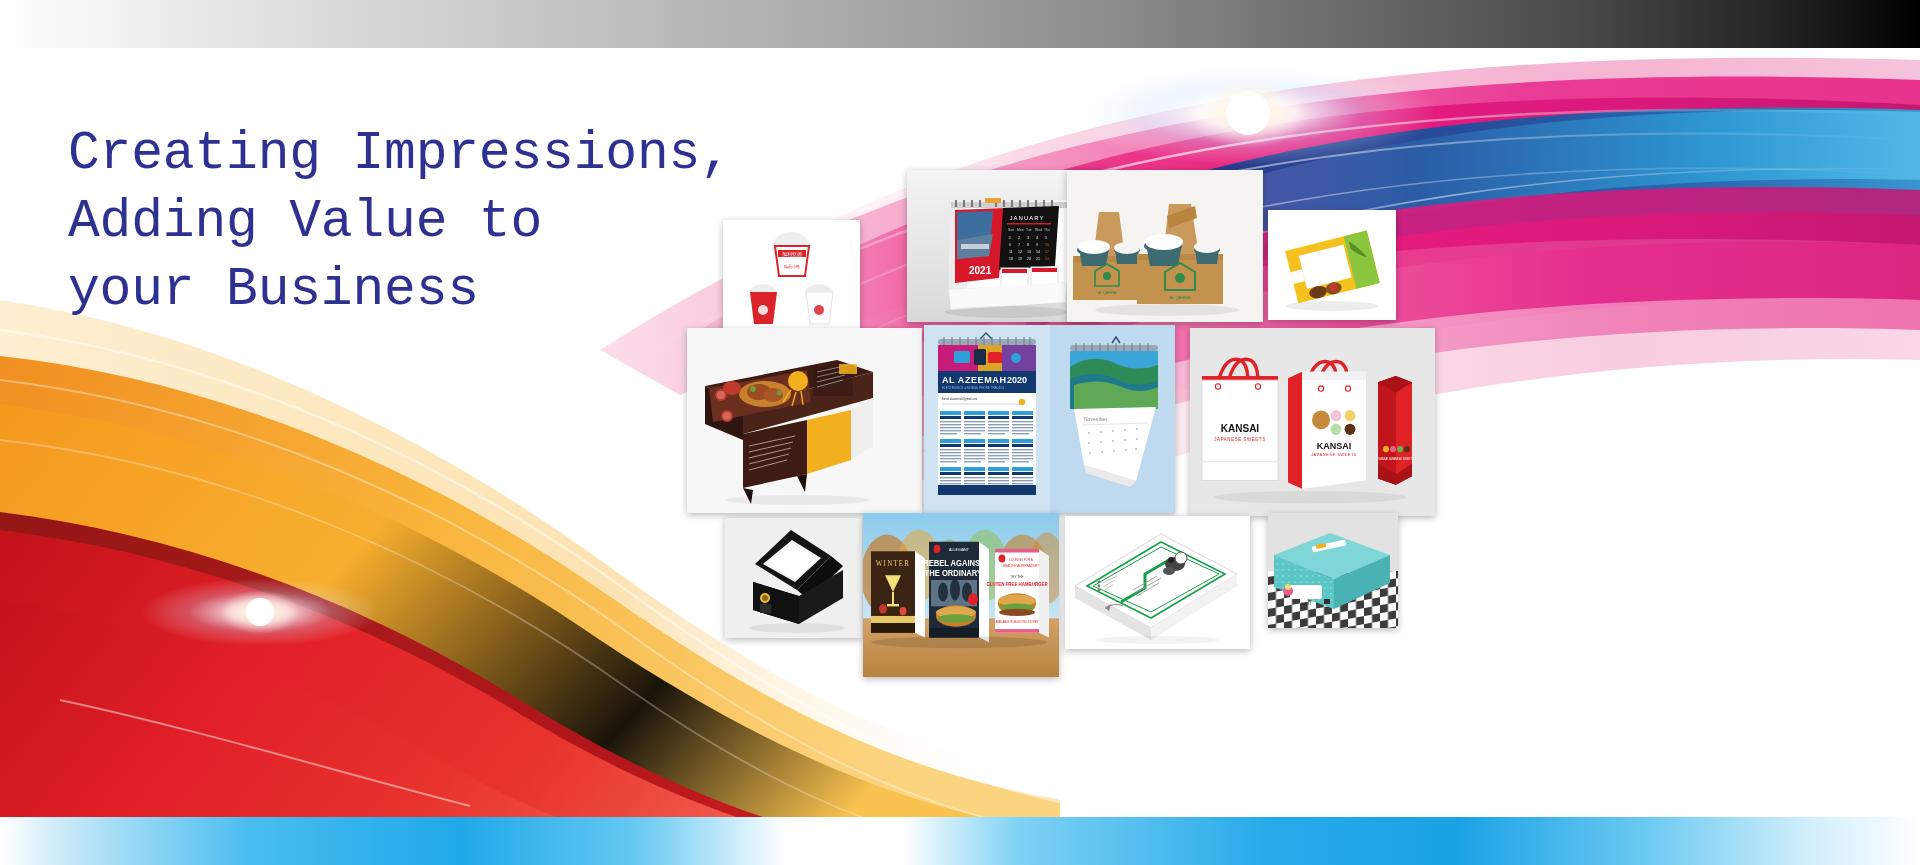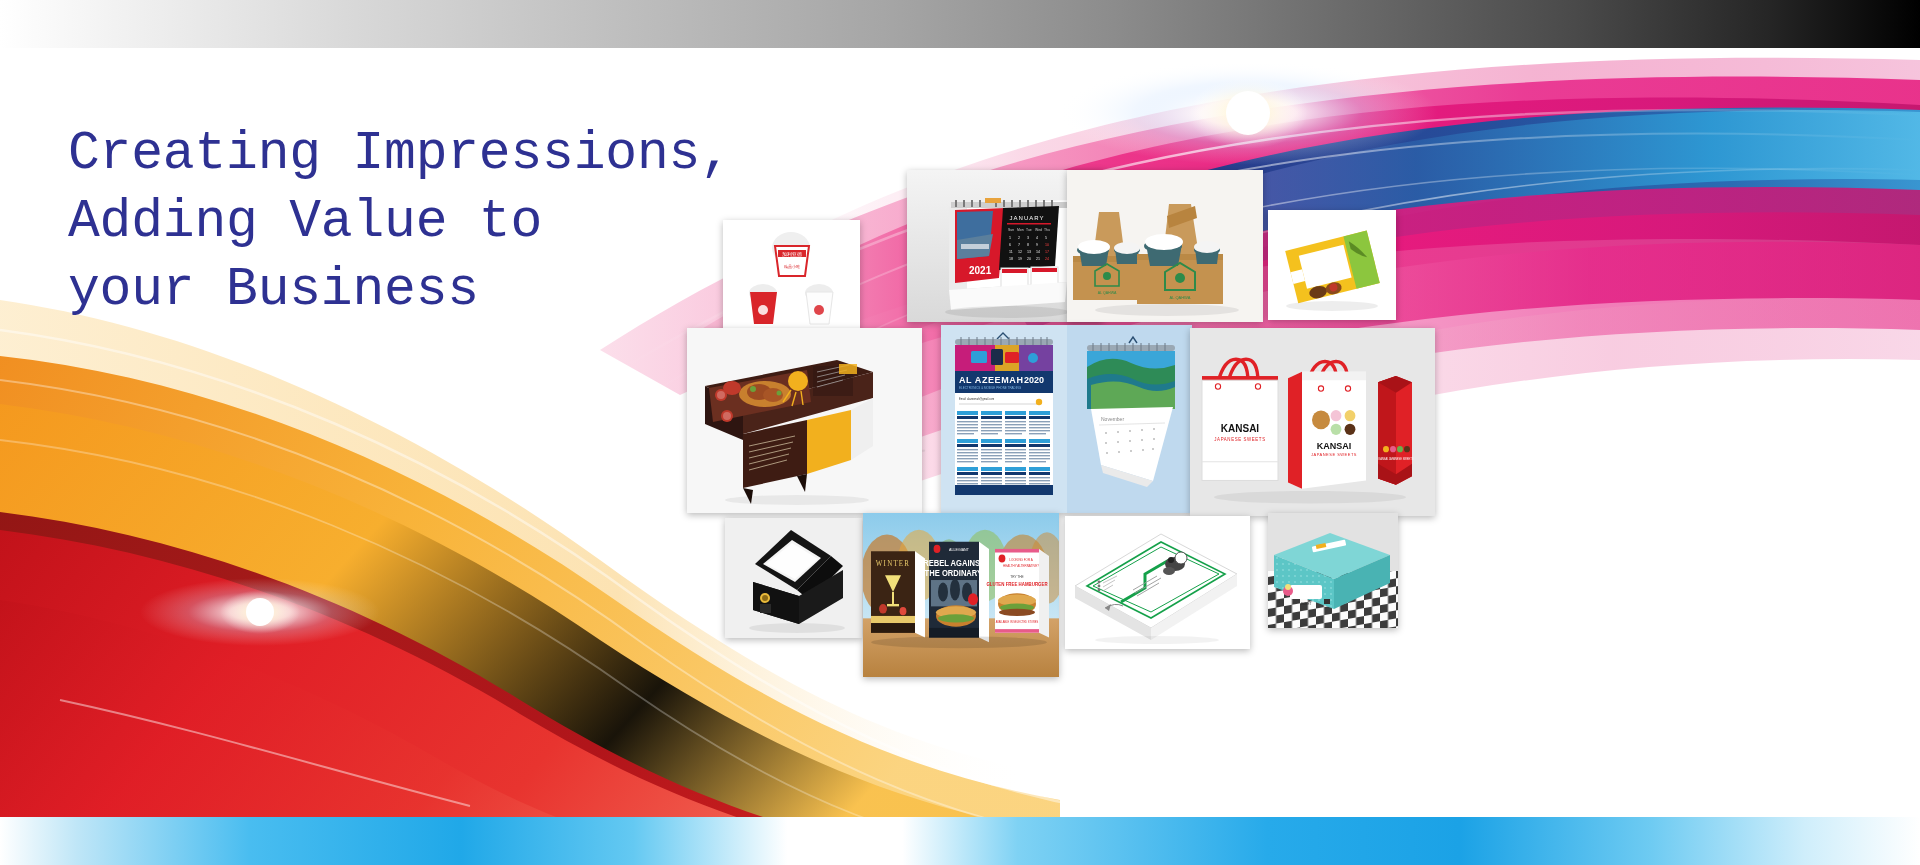--- a/index.html
+++ b/index.html
@@ -51,21 +51,21 @@
     overflow:hidden;
   }
   .tile .pic { position:absolute; inset:0; }
 
   
   .t-cups      { left:8px;   top:55px;  width:137px; height:115px; }
   .t-deskcal   { left:147px; top:5px;   width:196px; height:152px;margin-left:45px; }
   .t-carrier   { left:352px; top:5px;   width:196px; height:152px; }
   .t-dates     { left:553px; top:45px;  width:128px; height:110px; }
   .t-foodbox   { left:-28px; top:163px; width:235px; height:185px; }
-  .t-wallcal   { left:226px; top:160px; width:251px; height:188px; }
+  .t-wallcal   { left:209px; top:160px; width:251px; height:188px; }
   .t-bags      { left:475px; top:163px; width:245px; height:188px; }
   .t-blackbox  { left:10px;  top:353px; width:137px; height:120px; }
   .t-tents     { left:148px; top:348px; width:196px; height:164px; }
   .t-pizzabox  { left:350px; top:351px; width:185px; height:133px; }
   .t-cakebox   { left:553px; top:348px; width:130px; height:115px; }
 
   .pic svg { width:100%; height:100%; display:block; }
 
   
   .watermark {

